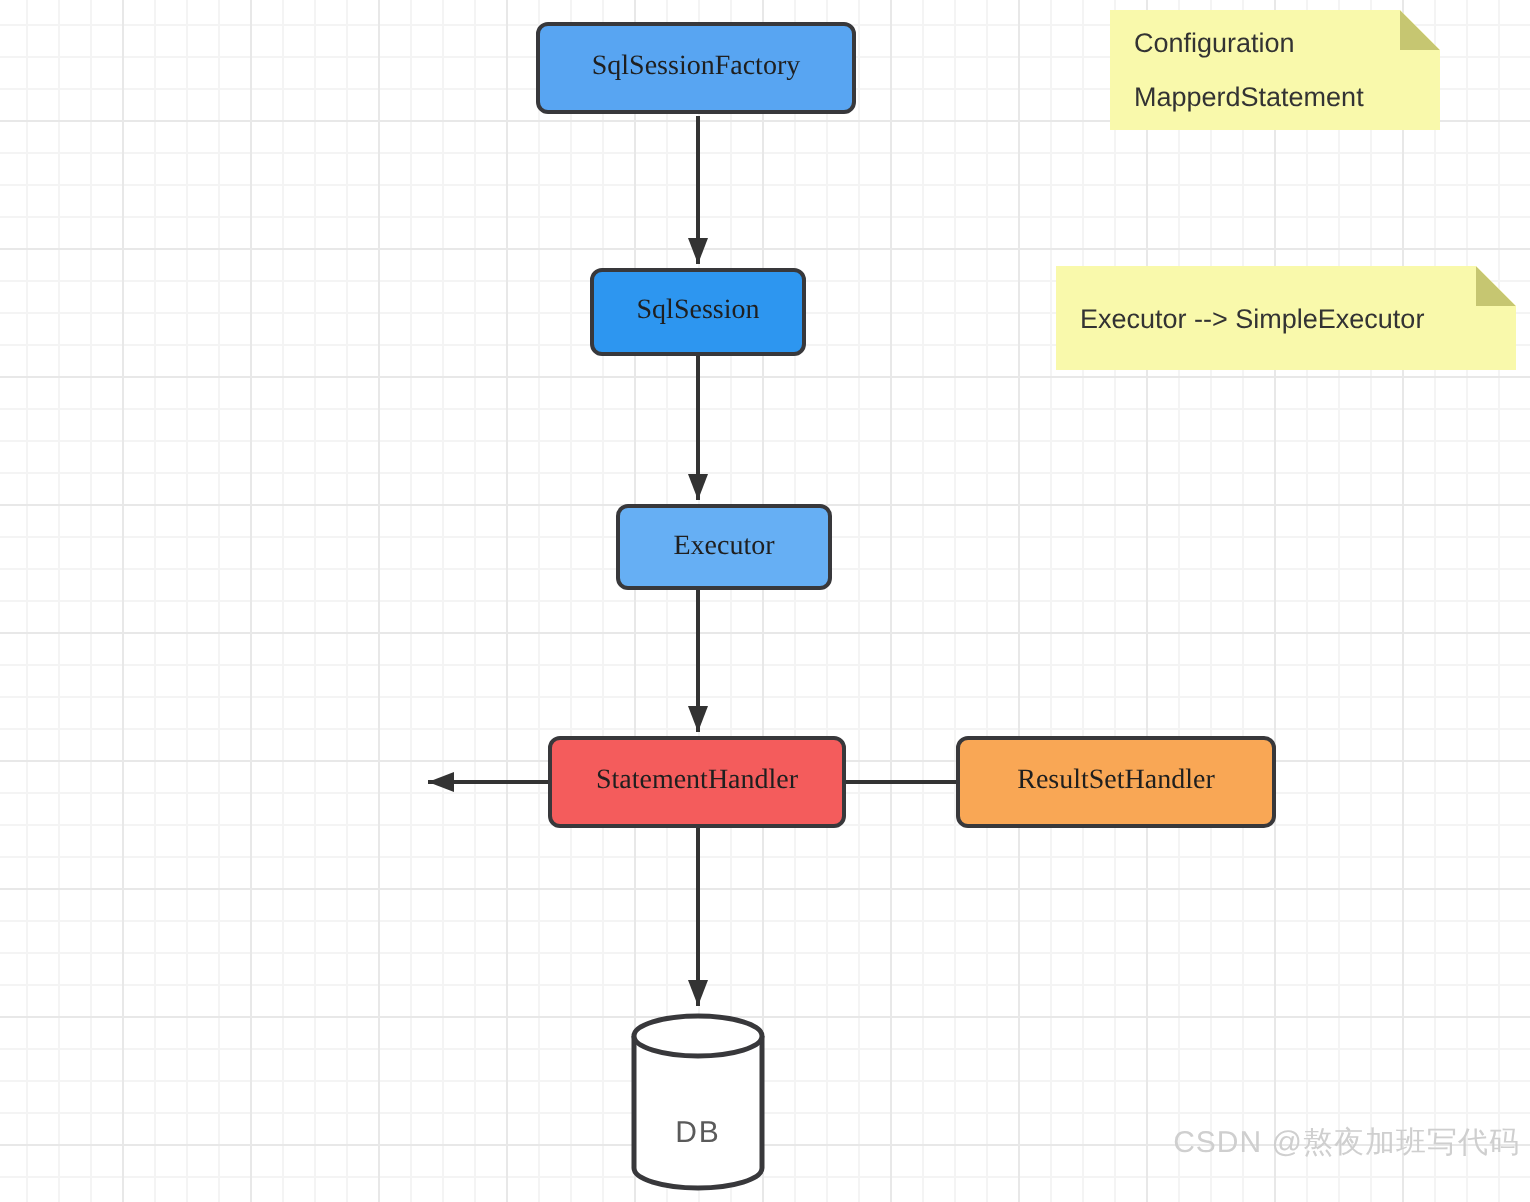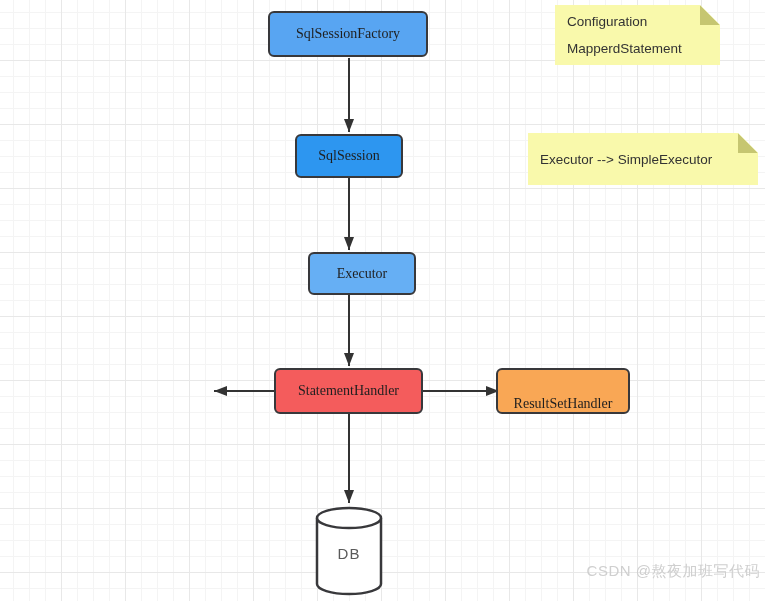--- a/index.html
+++ b/index.html
@@ -30,37 +30,37 @@
     font-size: 14px;
     color: #1f1f1f;
     text-align: center;
     font-family: Liberation Serif, serif;
   }
   .node-sqlsessionfactory { left: 268px; top: 11px;  width: 160px; height: 46px; background: #58a5f2; }
   .node-sqlsession        { left: 295px; top: 134px; width: 108px; height: 44px; background: #2d96f0; align-items: center; }
   .node-executor          { left: 296px; top: 252px; width: 108px; height: 43px; background: #66aff4; margin-left: 12px; }
   .node-statementhandler  { left: 274px; top: 368px; width: 149px; height: 46px; background: #f45c5c; }
   .node-parameterhandler  { left: 62px;  top: 368px; width: 149px; height: 46px; background: #fac88c; }
-  .node-resultsethandler  { left: 496px; top: 368px; width: 134px; height: 46px; background: #f9a755; align-items: flex-end; }
+  .node-resultsethandler  { left: 478px; top: 368px; width: 160px; height: 46px; background: #f9a755; }
 
   .edges-layer {
     position: absolute;
     left: 0; top: 0;
     width: 765px; height: 601px;
     pointer-events: none;
   }
 
   .db-shape {
     position: absolute;
     left: 314px; top: 505px;
     width: 70px; height: 92px;
   }
   .db-label {
     position: absolute;
-    left: 314px; top: 545px;
+    left: 314px; top: 558px;
     width: 70px;
     text-align: center;
     font-size: 15px;
     color: #5a5a5a;
     letter-spacing: 1px;
   }
 
   .note {
     position: absolute;
     background: #f9f9ab;

